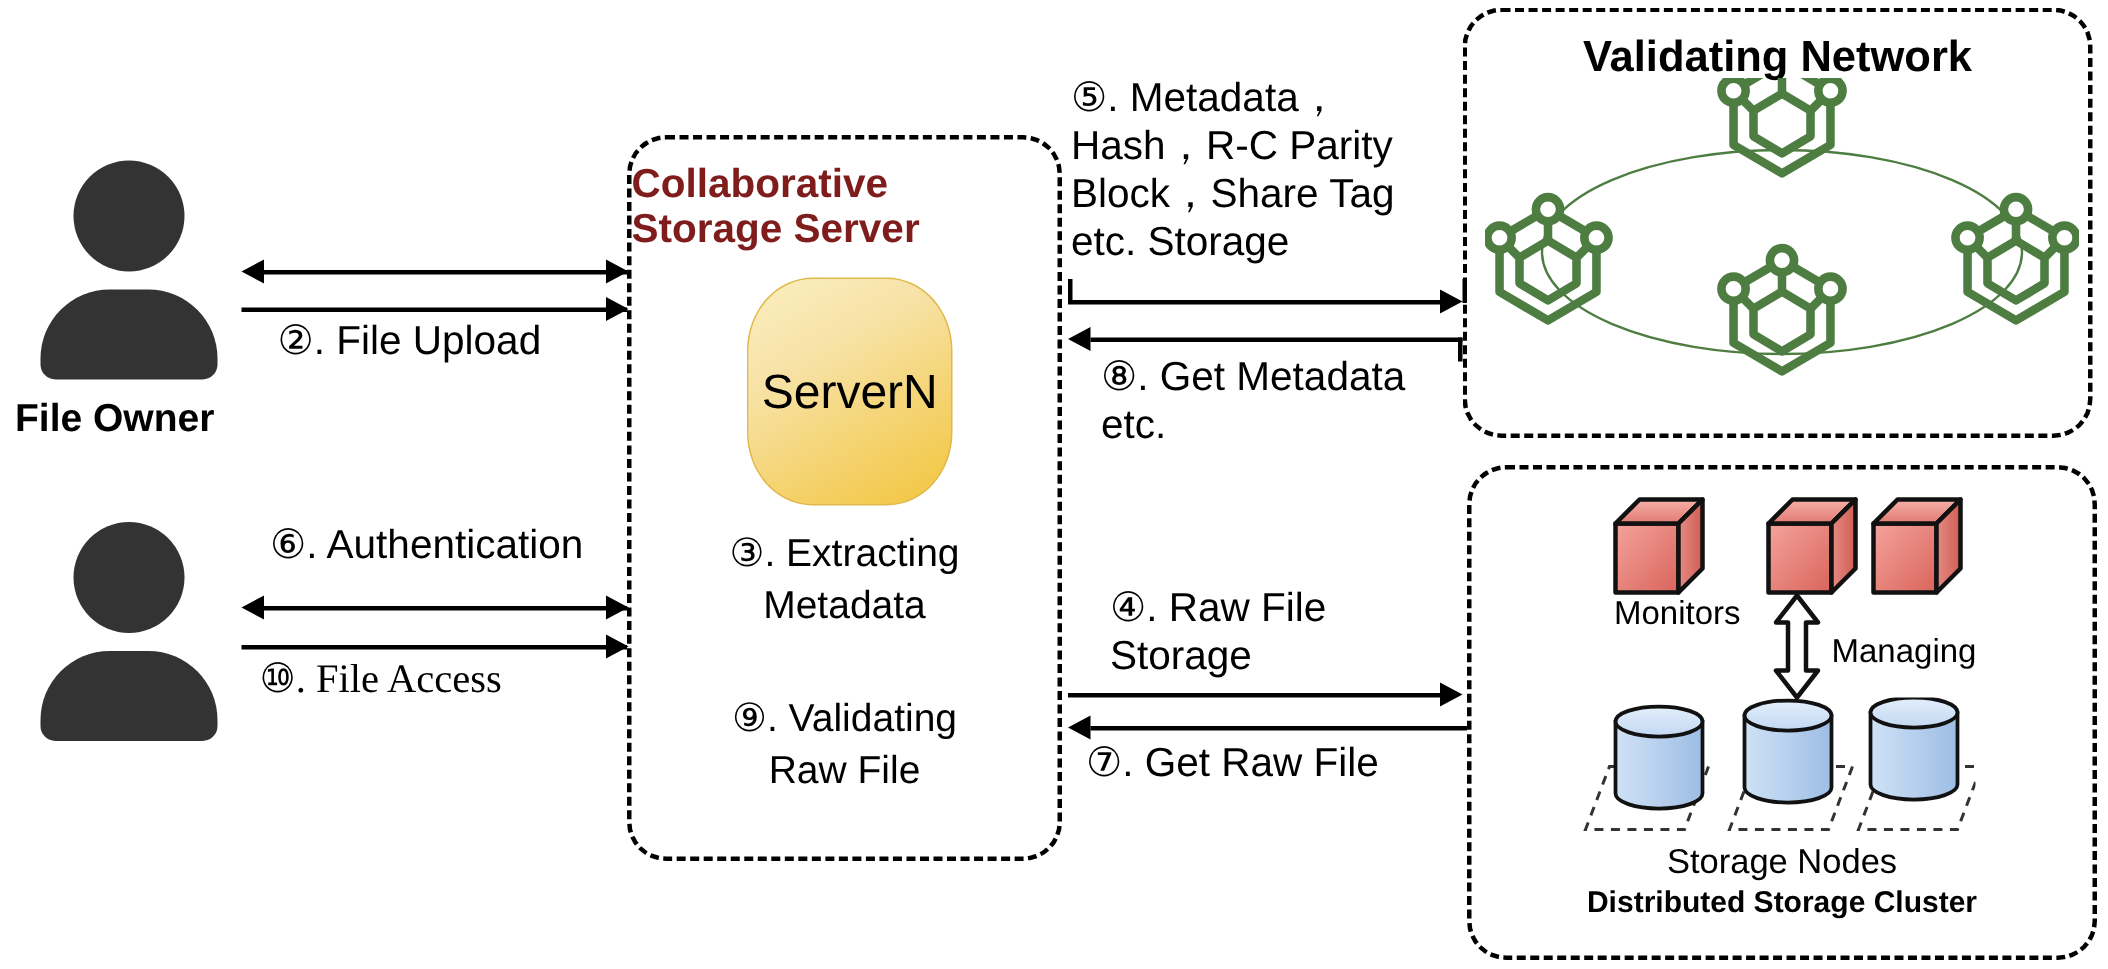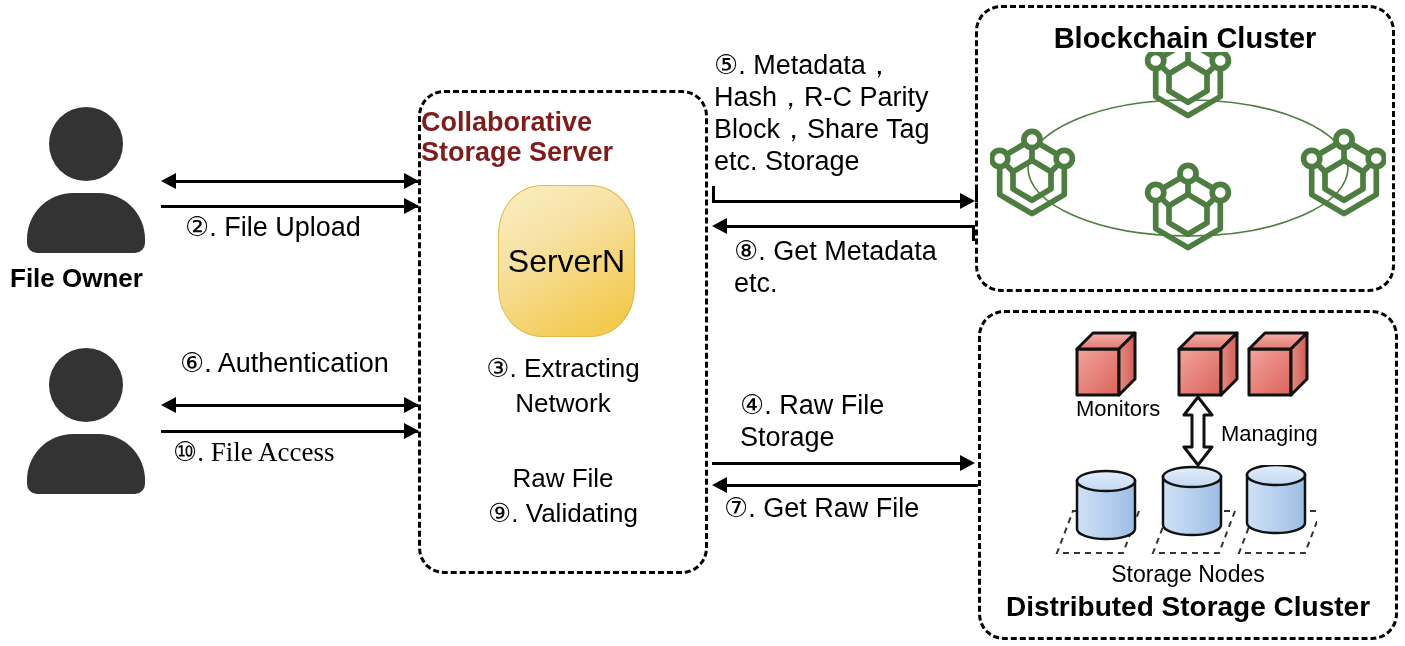--- a/index.html
+++ b/index.html
@@ -90,25 +90,25 @@
       <div>Collaborative</div>
       <div>Storage Server</div>
     </div>
 
     <div class="servern" style="left:77px;top:92px;width:135px;height:150px;">
       <span style="font-size:32px;">ServerN</span>
     </div>
 
     <div class="server-step" style="left:0;top:258px;font-size:26px;">
       <div>③. Extracting</div>
-      <div>Network</div>
+      <div>Metadata</div>
     </div>
     <div class="server-step" style="left:0;top:368px;font-size:26px;">
+      <div>⑨. Validating</div>
       <div>Raw File</div>
-      <div>⑨. Validating</div>
     </div>
   </div>
 
   <div class="flow-text" style="left:714px;top:50px;font-size:27px;"><span>⑤. Metadata，</span>
 <span>Hash，R-C Parity</span>
 <span>Block，Share Tag</span>
 <span>etc. Storage</span></div>
 
   <div>
     <div class="vstem" style="left:712px;top:186px;height:16px;"></div>
@@ -135,21 +135,21 @@
   </div>
 
   <div>
     <div class="hline" style="left:727px;top:484px;width:251px;"></div>
     <div class="ahead left" style="left:712px;top:477px;"></div>
   </div>
 
   <div class="flow-text" style="left:724px;top:493px;font-size:27px;"><span>⑦. Get Raw File</span></div>
 
   <div class="panel" style="left:975px;top:5px;width:420px;height:287px;">
-    <div class="bc-title" style="top:14px;font-size:29px;">Blockchain Cluster</div>
+    <div class="bc-title" style="top:14px;font-size:29px;">Validating Network</div>
 
     <svg class="bc-svg" style="left:12px;top:44px;" width="396" height="232" viewBox="0 0 396 232">
       <ellipse cx="198" cy="116" rx="160" ry="68" fill="none" stroke="#4e7d42" stroke-width="1.6"></ellipse>
 
       <g transform="translate(198,18) scale(0.95)">
         <g fill="none" stroke="#4e7d42" stroke-width="6" stroke-linejoin="round" stroke-linecap="round">
           <path d="M0,-30 L-34,-10 L-34,28 L0,48 L34,28 L34,-10 Z"></path>
           <path d="M0,-8 L-20,4 L-20,22 L0,34 L20,22 L20,4 Z"></path>
           <path d="M0,-30 L0,-8 M-34,-10 L-20,4 M34,-10 L20,4"></path>
         </g>
@@ -262,16 +262,16 @@
         </g>
         <g transform="translate(194,0)">
           <path d="M0,10 L0,58 A29,10 0 0 0 58,58 L58,10 Z" fill="url(#cylBody)"></path>
           <ellipse cx="29" cy="10" rx="29" ry="10" fill="url(#cylTop)"></ellipse>
         </g>
       </g>
     </svg>
 
     <div class="cluster-label" style="left:0;top:248px;width:100%;text-align:center;font-size:23px;">Storage Nodes</div>
 
-    <div class="cluster-title" style="top:278px;font-size:28px;">Distributed Storage Cluster</div>
+    <div class="cluster-title" style="top:278px;font-size:20px;">Distributed Storage Cluster</div>
   </div>
 
 </div>
 
 </body></html>

